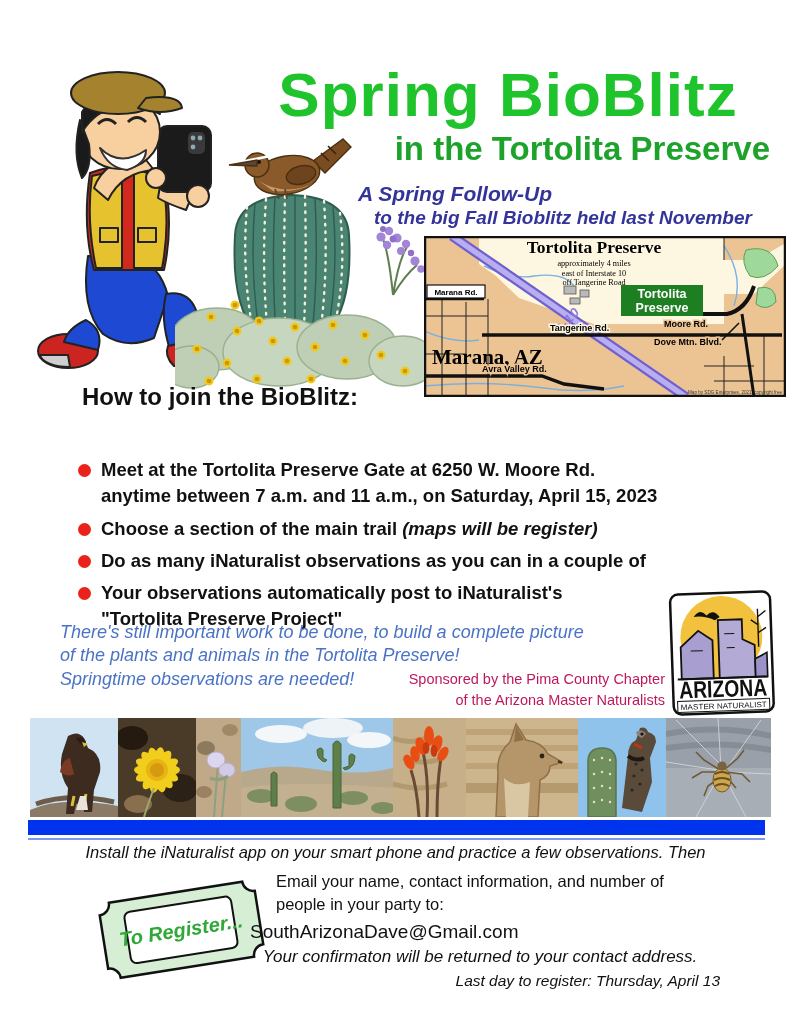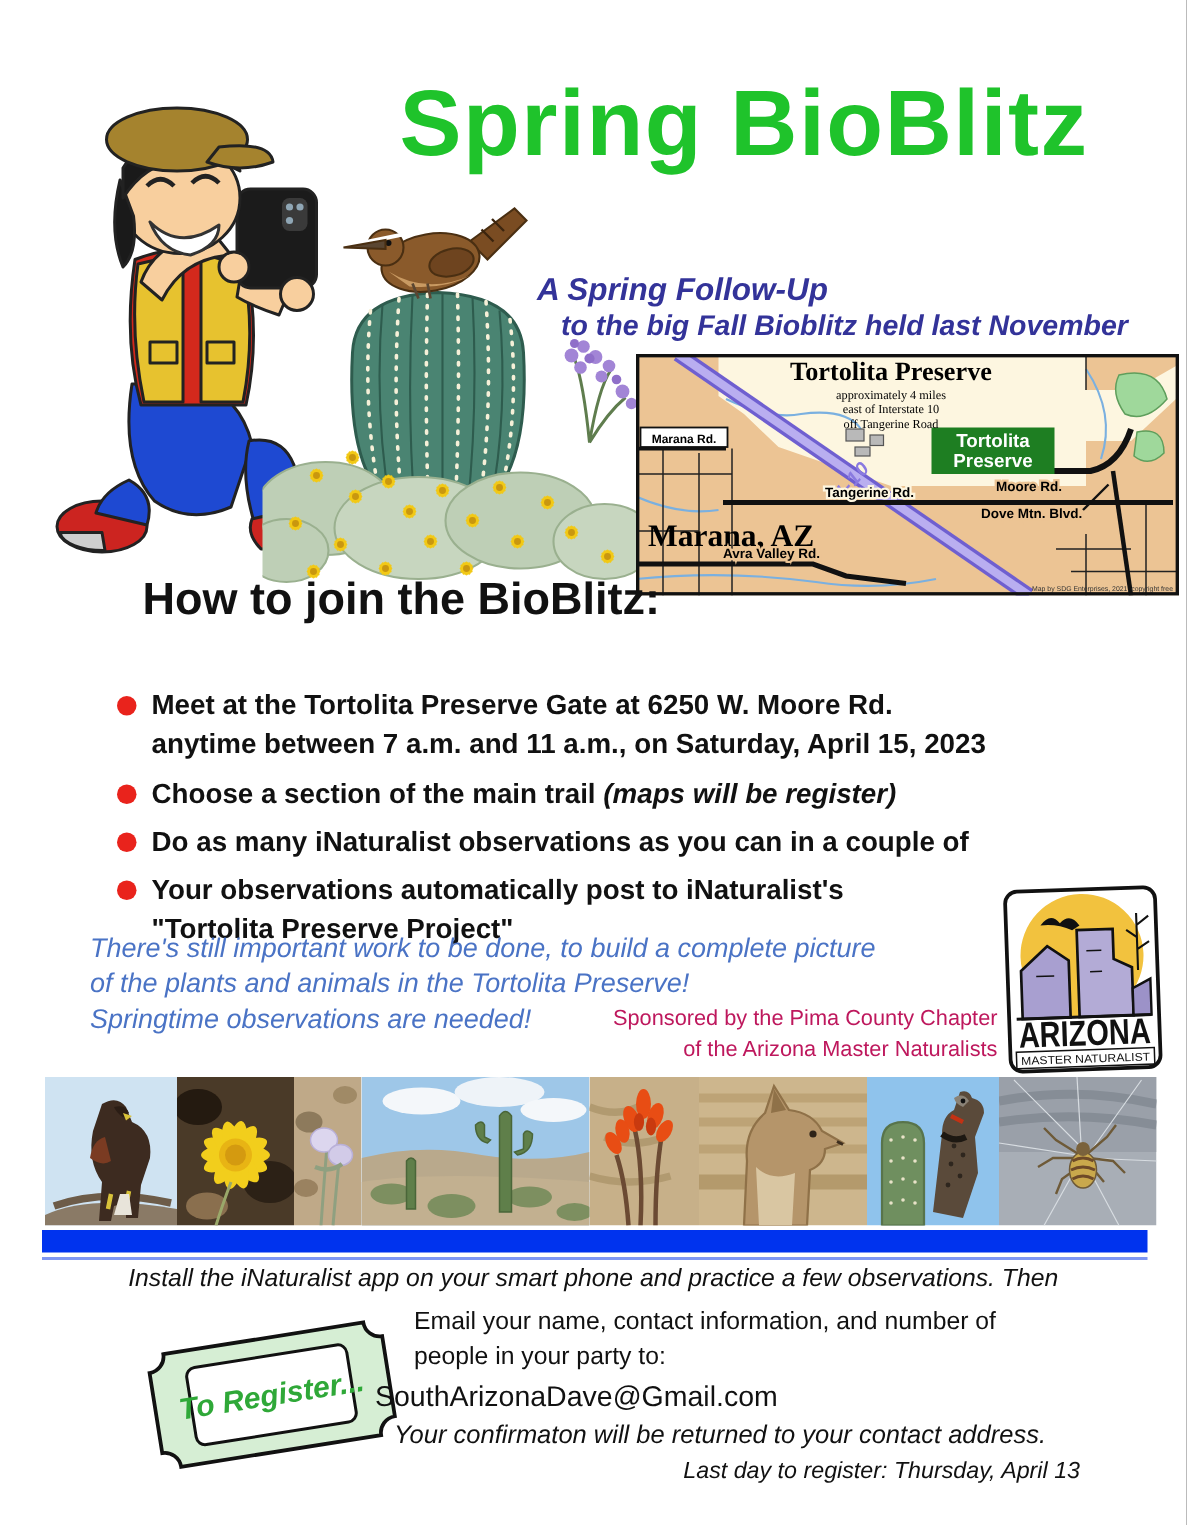--- a/index.html
+++ b/index.html
@@ -20,21 +20,21 @@
     left:222px;top:130px;width:548px;text-align:right;padding-right:2px;
     font-size:33px;font-weight:800;color:var(--subtitle-green,#1da32c);
   }
   .followup1{left:358px;top:182px;font-size:21px;font-weight:700;font-style:italic;color:var(--headline-blue,#333399);}
   .followup2{left:374px;top:207px;font-size:19px;font-weight:700;font-style:italic;color:var(--headline-blue,#333399);}
 
   
   .map{left:424px;top:236px;width:362px;height:161px;}
 
   
-  .howto-heading{left:95px;top:383px;font-size:30px;font-weight:800;}
+  .howto-heading{left:82px;top:383px;font-size:24px;font-weight:800;}
   .bullets{left:78px;top:414px;width:672px;margin-top:43px;}
   .bullet{display:flex;margin-bottom:6px;}
   .bullet .dot{
     flex:0 0 13px;width:13px;height:13px;border-radius:50%;
     background:var(--bullet-red,#e9231c);margin:7px 10px 0 0;
   }
   .bullet p{margin:0;font-size:18.5px;font-weight:700;line-height:1.42;}
   .bullet .it{font-style:italic;}
 
   
@@ -200,21 +200,22 @@
       <use href="#fl" x="170" y="226"></use>
       <use href="#fl" x="190" y="200"></use>
     <use href="#fl" x="206" y="220"></use>
       <use href="#fl" x="230" y="236"></use>
       <use href="#fl" x="82" y="244"></use>
     <use href="#fl" x="34" y="246"></use>
       <use href="#fl" x="136" y="244"></use>
       <use href="#fl" x="60" y="170"></use>
   </svg>
 
-  <h1 class="abs title" style="margin:0">Spring BioBlitz</h1>
+  <h1 class="abs title" style="margin:12px">Spring BioBlitz</h1>
+  <div class="abs subtitle">in the Tortolita Preserve</div>
   <div class="abs followup1">A Spring Follow-Up</div>
   <div class="abs followup2">to the big Fall Bioblitz held last November</div>
 
   <svg class="abs map" viewBox="0 0 362 161">
     <rect x="0" y="0" width="362" height="161" fill="#ecc494"></rect>
     <path d="M55,2 L300,2 L300,24 L332,24 L360,8 L360,30 L330,58 L300,58 L300,88 L170,88 L95,62 L72,40 L55,28 Z" fill="#fdf6e0"></path>
     <g stroke="#7ab0e0" stroke-width="1.4" fill="none">
       <path d="M60,30 Q90,44 110,40 Q140,36 150,50"></path>
       <path d="M0,95 Q30,108 55,104"></path>
       <path d="M300,10 Q320,40 310,70"></path>

